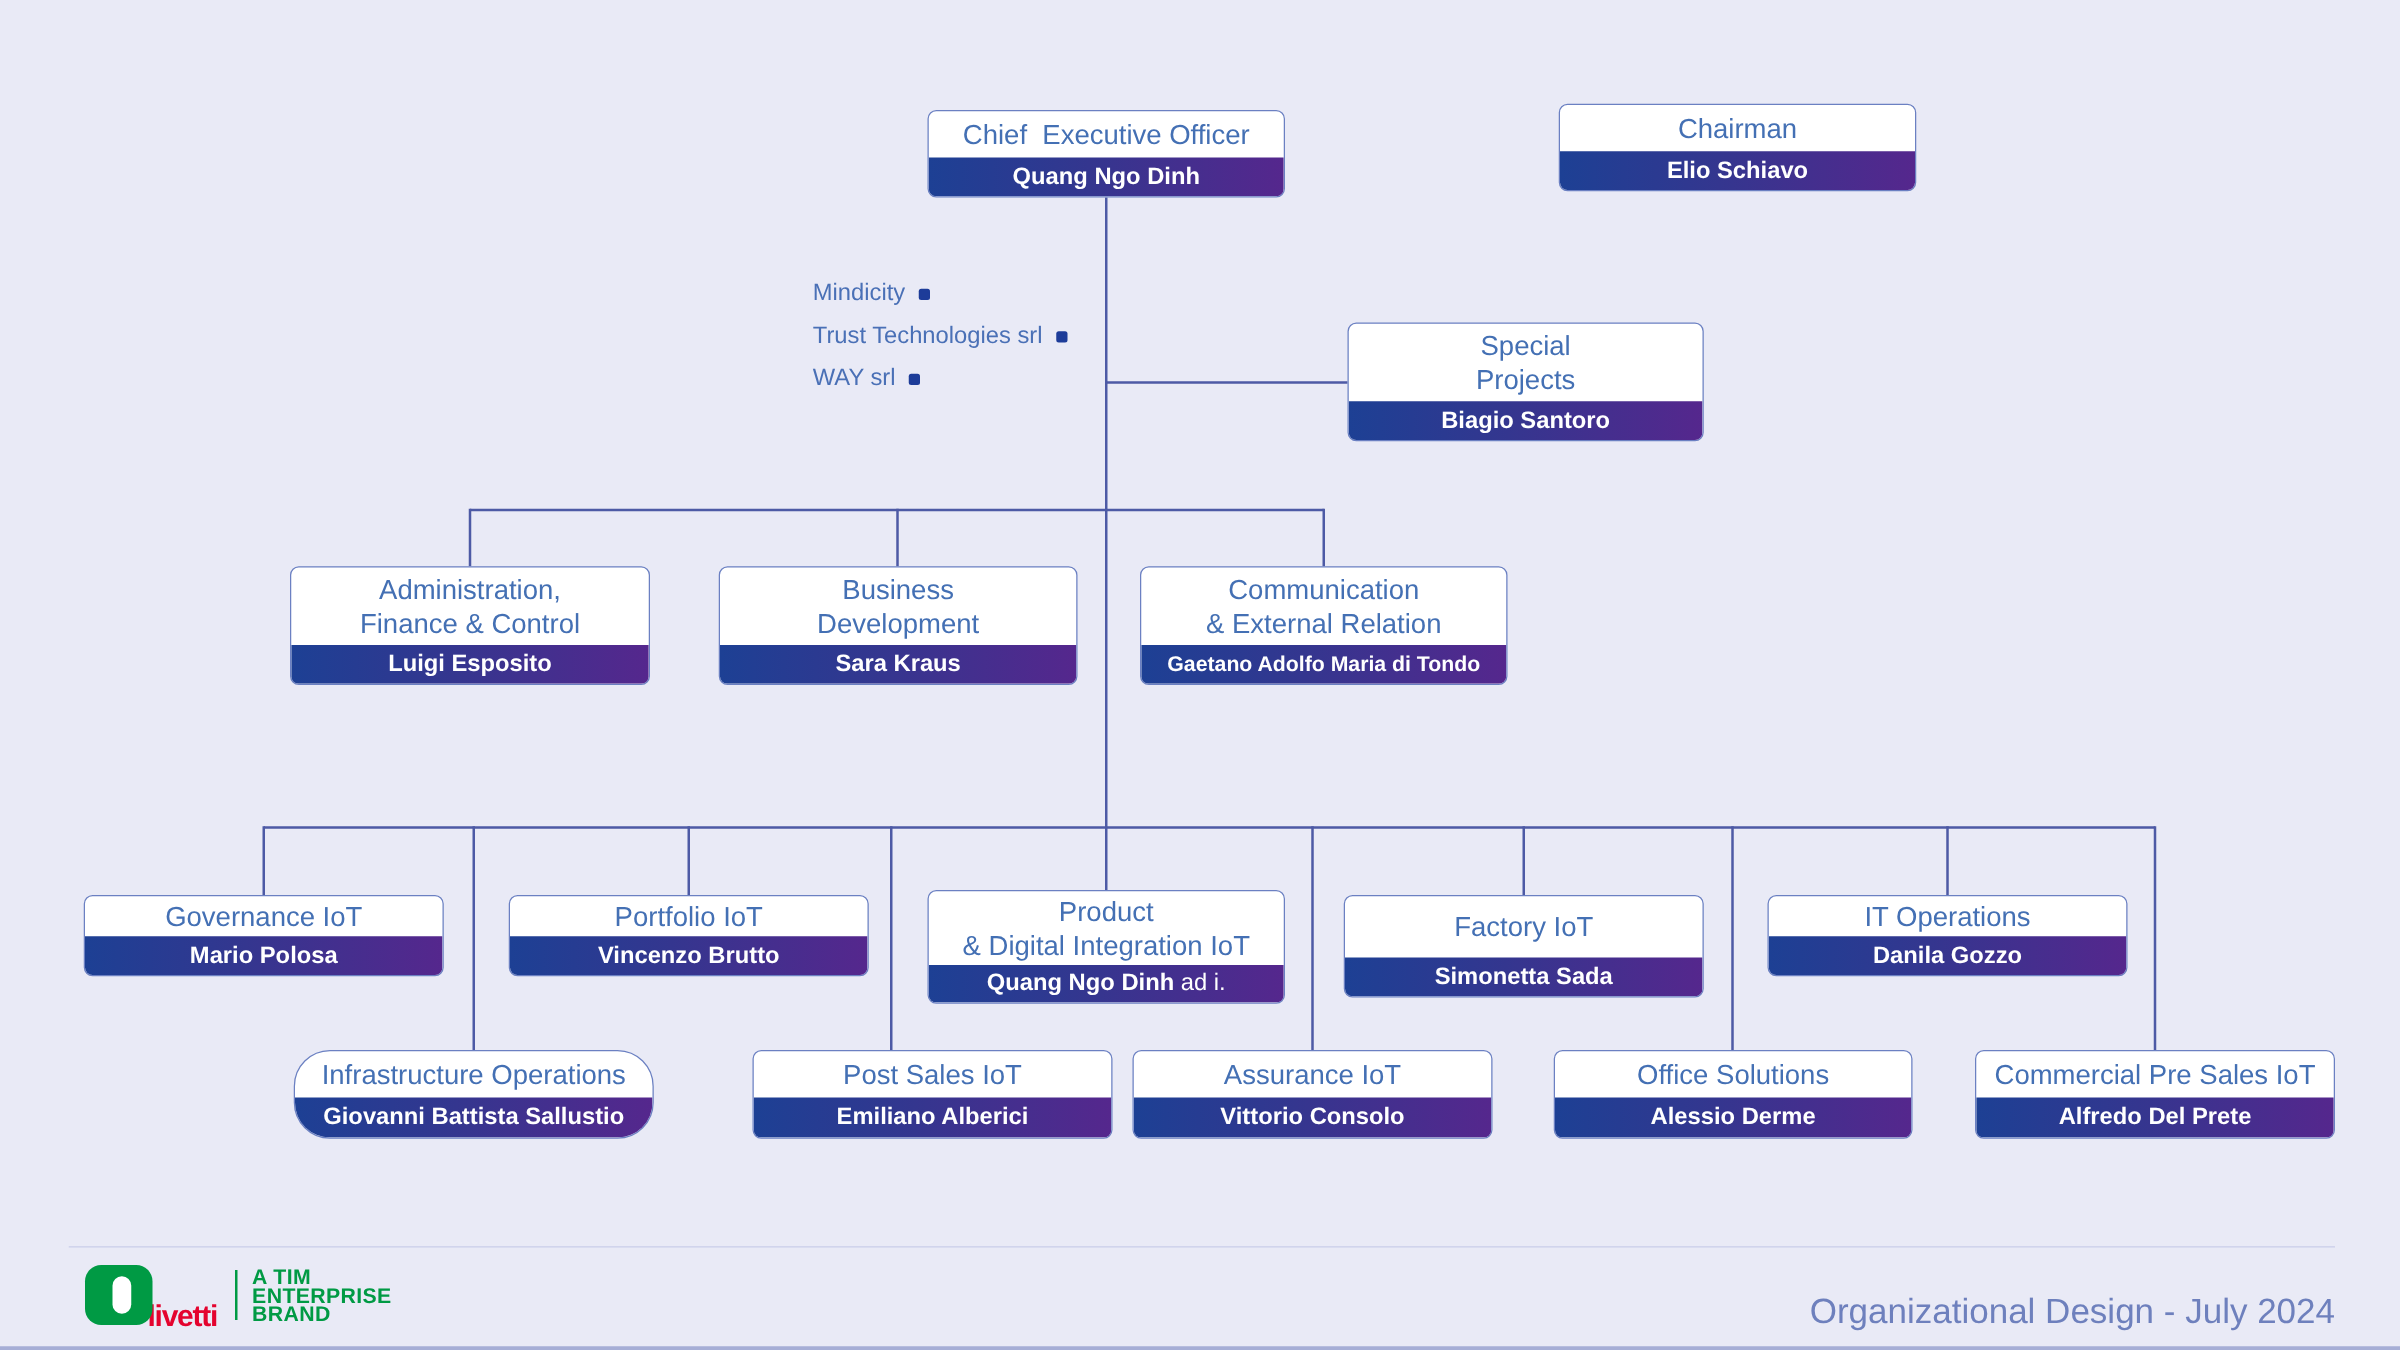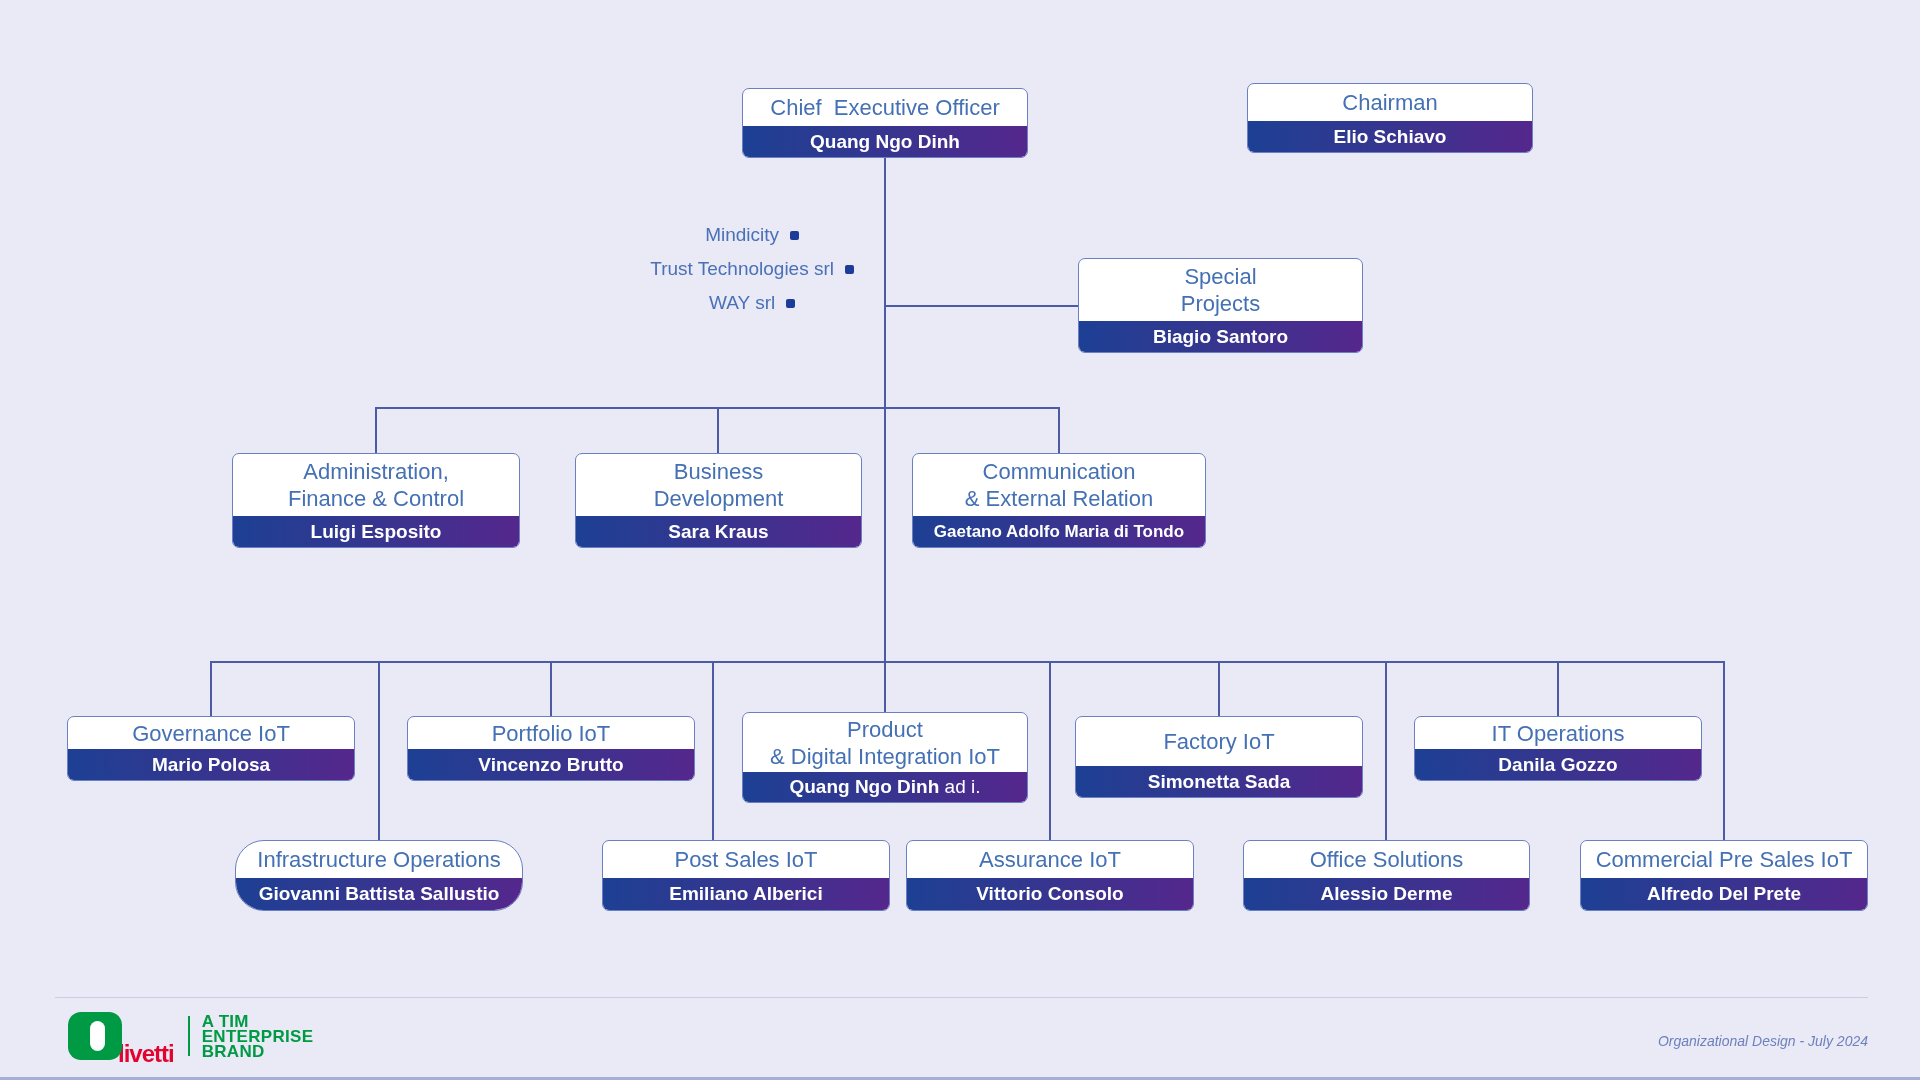--- a/index.html
+++ b/index.html
@@ -59,36 +59,36 @@
   #l-d-port  {left:550px; top:661px;height:55px;}
   #l-d-fact  {left:1218px;top:661px;height:55px;}
   #l-d-itops {left:1557px;top:661px;height:55px;}
   #l-d-infra {left:378px; top:661px;height:179px;}
   #l-d-post  {left:712px; top:661px;height:179px;}
   #l-d-assur {left:1049px;top:661px;height:179px;}
   #l-d-office{left:1385px;top:661px;height:179px;}
   #l-d-comm2 {left:1723px;top:661px;height:179px;}
   
   .subs{position:absolute;top:218px;right:1066px;display:flex;flex-direction:column;}
-  .subs-row{height:34px;display:flex;align-items:center;justify-content:center;}
+  .subs-row{height:34px;display:flex;align-items:center;justify-content:flex-start;}
   .subs-label{color:#4a70b6;font-size:19px;white-space:pre;}
   .subs-bullet{width:9px;height:9px;background:#1d3c99;border-radius:2px;margin-left:11px;flex:0 0 auto;}
   
   .footer-sep{position:absolute;left:55px;top:997px;width:1813px;height:1px;background:#c9cde9;}
   .bottom-bar{position:absolute;left:0;top:1077px;width:1920px;height:3px;background:#a6aed6;}
   .footer-logo{position:absolute;left:68px;top:1012px;height:48px;display:flex;align-items:center;}
   .logo-o{width:54px;height:48px;background:#009a44;border-radius:13px;position:relative;flex:0 0 auto;}
   .logo-o-pill{position:absolute;left:22px;top:9px;width:15px;height:30px;background:#ffffff;border-radius:8px;}
   .logo-word{
     color:#e4032e;font-weight:bold;font-size:24px;letter-spacing:-1px;
     align-self:flex-end;margin:0 0 -6px -4px;line-height:1;
   }
   .logo-divider{width:2px;height:40px;background:#009a44;margin:0 12px 0 14px;flex:0 0 auto;}
   .logo-tagline{color:#009a44;font-size:17px;font-weight:bold;line-height:15px;letter-spacing:0.3px;}
-  .footer-note{position:absolute;right:52px;top:1033px;color:#6e80bd;font-size:14px;font-style:italic;}
+  .footer-note{position:absolute;right:52px;top:1033px;color:#6e80bd;font-size:28px;}
 </style>
 </head>
 <body>
 
 <div>
   <div class="vline" id="l-trunk"></div>
   <div class="hline" id="l-sp"></div>
   <div class="hline" id="l-row2"></div>
   <div class="vline" id="l-d-admin"></div>
   <div class="vline" id="l-d-bus"></div>

